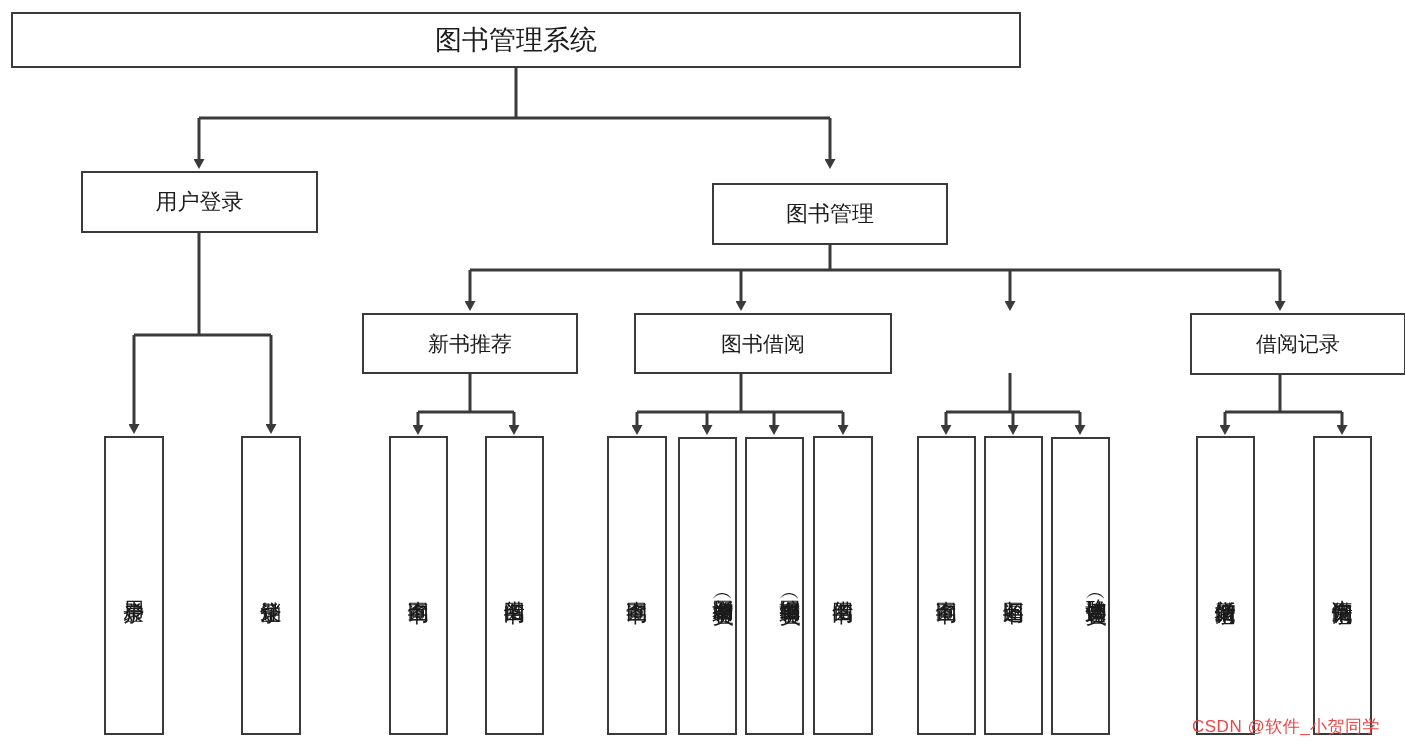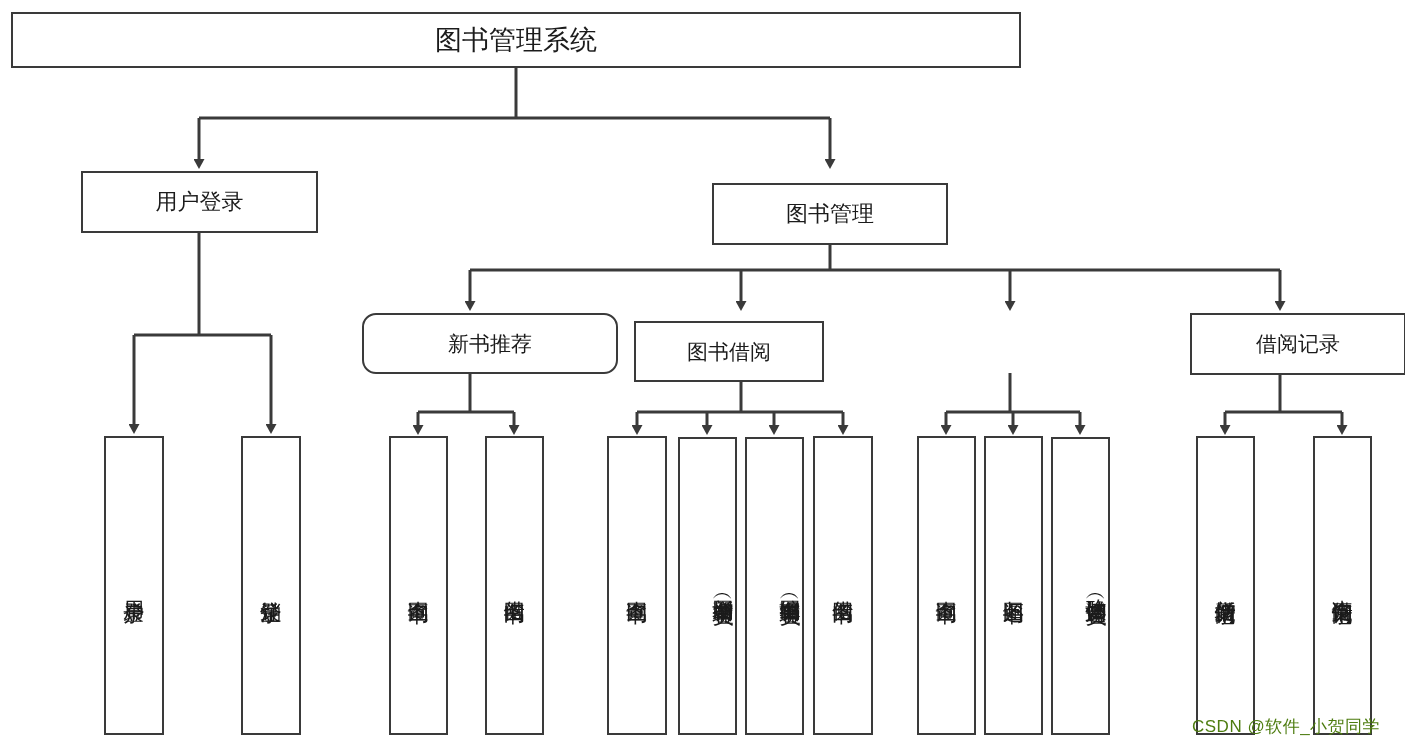--- a/index.html
+++ b/index.html
@@ -52,21 +52,21 @@
     text-orientation: upright;
     padding: 7px 0 7px 0;
     letter-spacing: 1px;
   }
   .node.leaf.top-align {
     align-items: flex-start;
   }
   .watermark {
     position: absolute;
     font-size: 17px;
-    color: #4d7c0f;
+    color: #ef4444;
     white-space: nowrap;
     letter-spacing: 0.5px;
   }
 </style>
 </head>
 <body>
 
 <div id="canvas">
 
   <svg class="wires" viewBox="0 0 1405 747">
@@ -123,24 +123,24 @@
     <span>图书管理系统</span>
   </div>
 
   <div class="node level1" style="left:81px; top:171px; width:237px; height:62px;">
     <span>用户登录</span>
   </div>
   <div class="node level1" style="left:712px; top:171px; width:236px; height:62px;margin-top:12px;">
     <span>图书管理</span>
   </div>
 
-  <div class="node level2" style="left:362px; top:313px; width:256px; height:61px;border-radius:14px;">
+  <div class="node level2" style="left:362px; top:313px; width:216px; height:61px;">
     <span>新书推荐</span>
   </div>
-  <div class="node level2" style="left:634px; top:313px; width:190px; height:61px;margin-top:8px;">
+  <div class="node level2" style="left:634px; top:313px; width:258px; height:61px;">
     <span>图书借阅</span>
   </div>
   <div class="node level2" style="left:1172px; top:313px; width:216px; height:62px;margin-left:18px;">
     <span>借阅记录</span>
   </div>
 
   <div class="node leaf" style="left:104px; top:436px; width:60px; height:299px;">
     <span>用户登录</span>
   </div>
   <div class="node leaf" style="left:241px; top:436px; width:60px; height:299px;">

